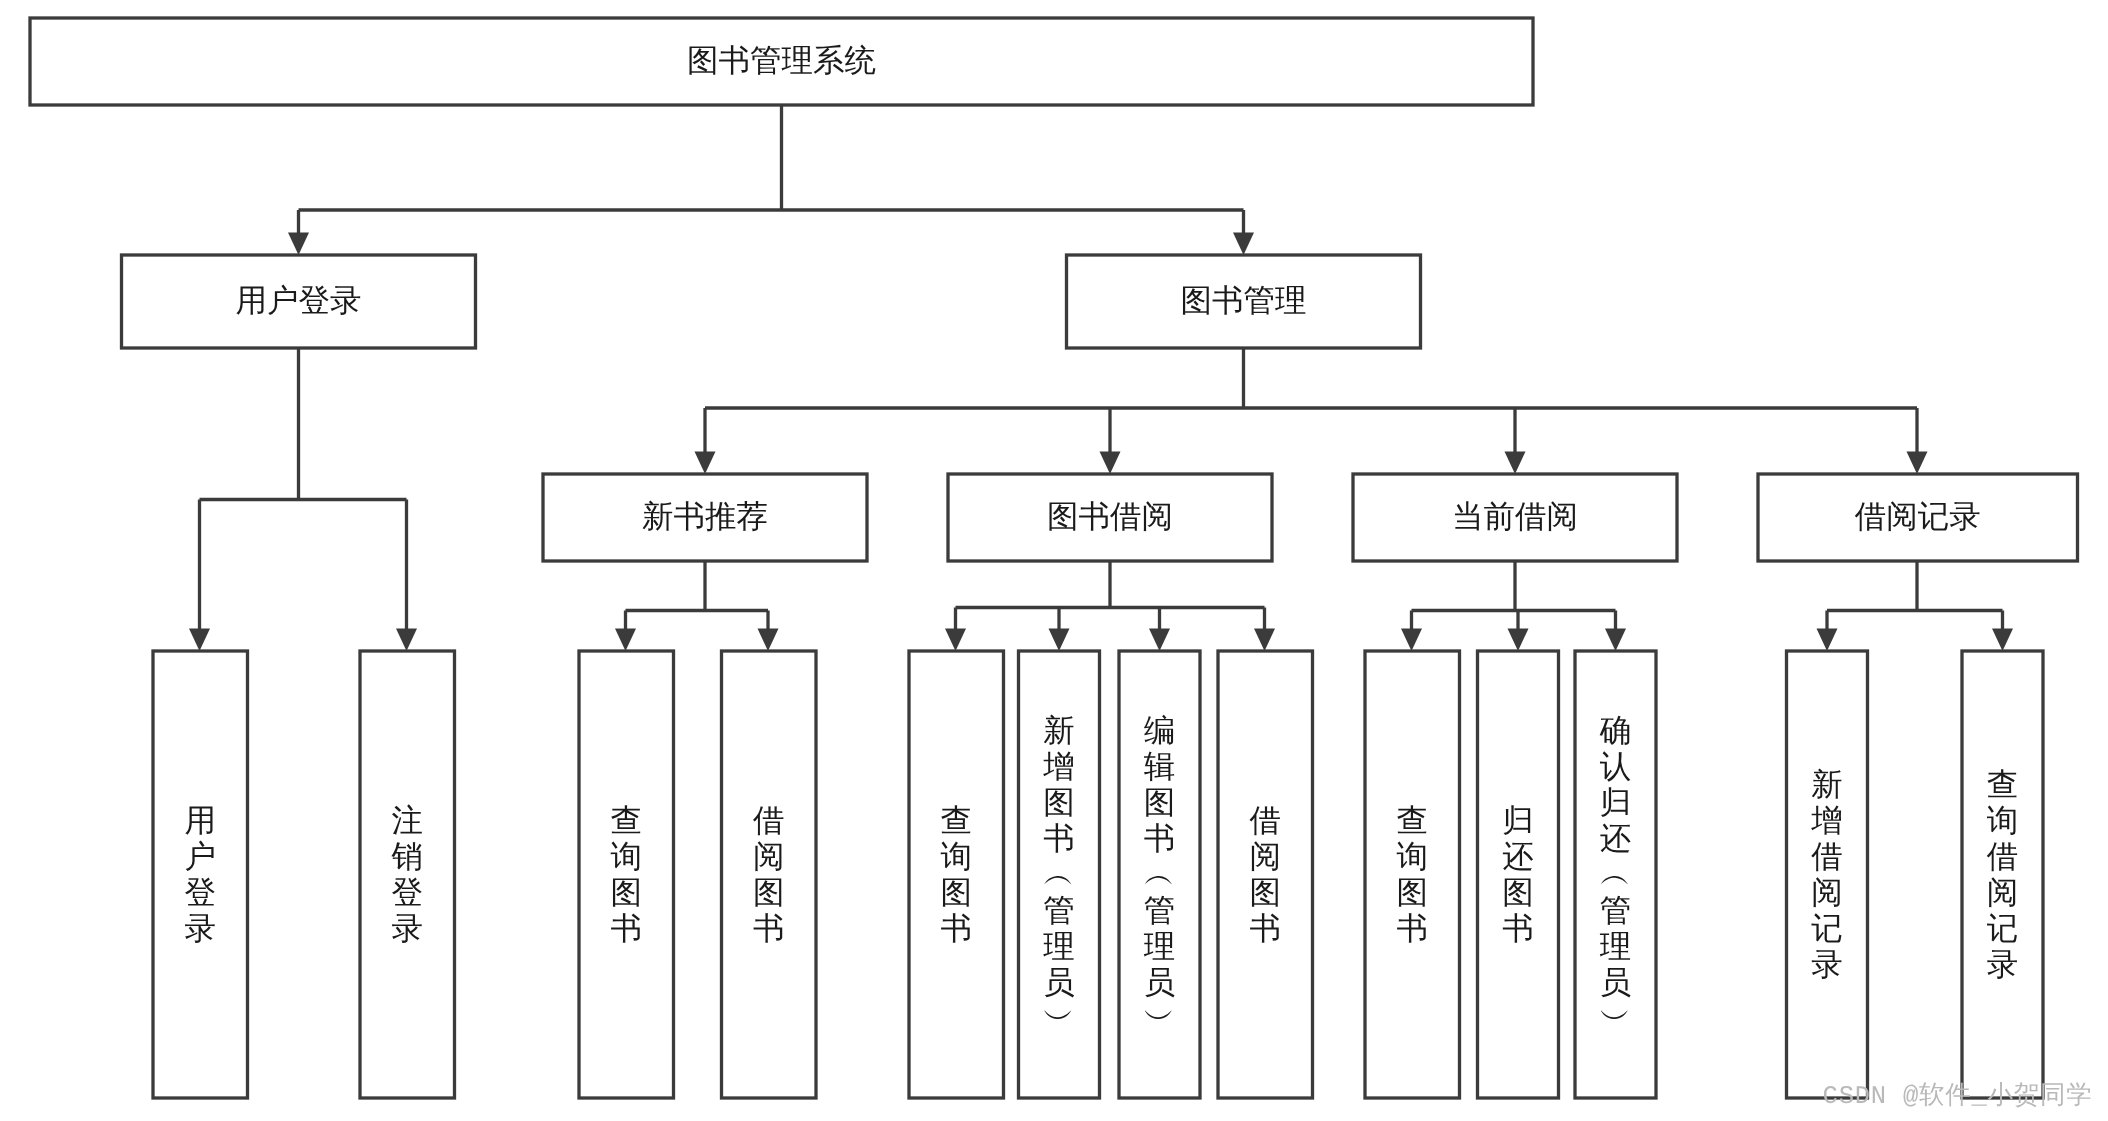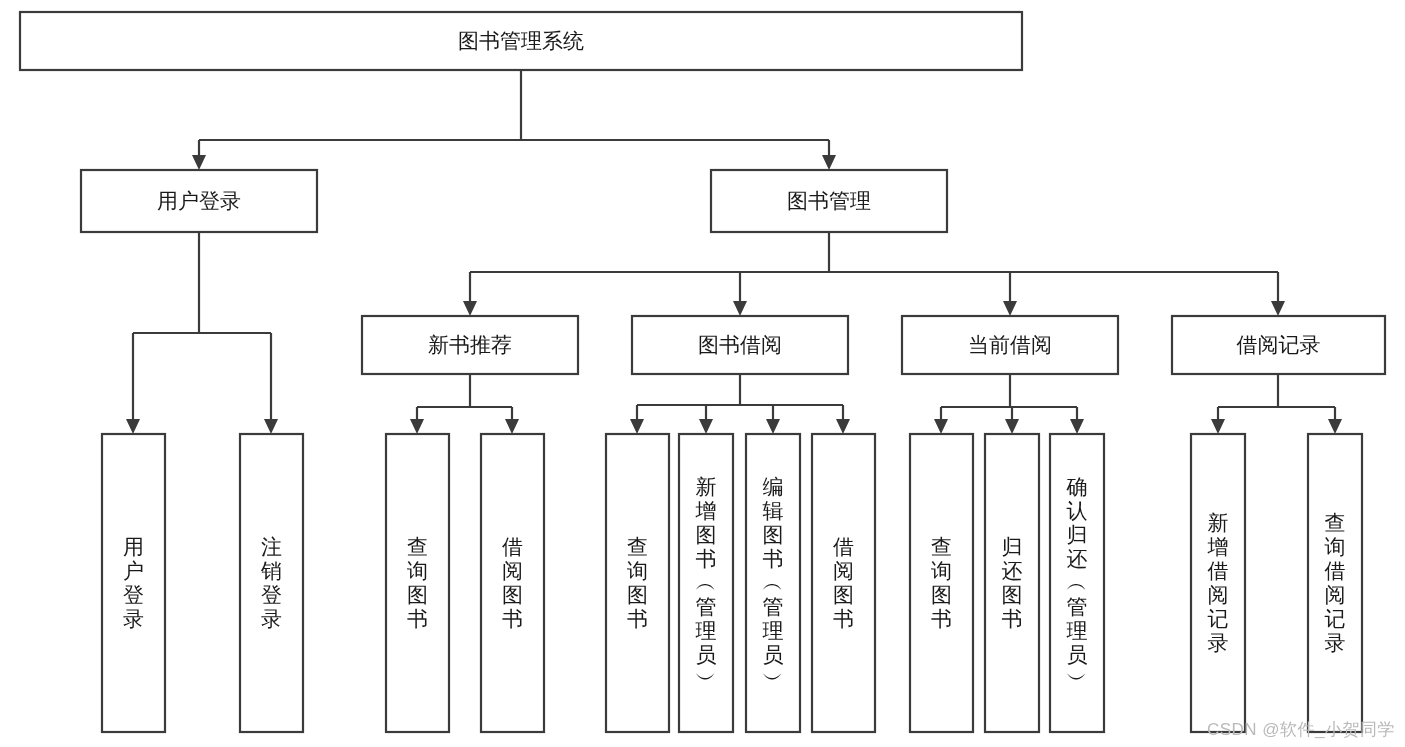--- a/index.html
+++ b/index.html
@@ -52,21 +52,21 @@
   .node-label-v {
     font-family: "Liberation Sans", sans-serif;
     font-size: 21px;
     fill: #1a1a1a;
     text-anchor: middle;
   }
   .watermark-text {
     position: absolute;
     right: 10px;
     bottom: 6px;
-    font-family: Liberation Sans, sans-serif;
+    font-family: Liberation Mono, monospace;
     font-size: 17px;
     color: #b9b9b9;
     white-space: nowrap;
     letter-spacing: 0.5px;
   }
 </style>
 </head>
 <body>
 
 <div id="diagram-root">

